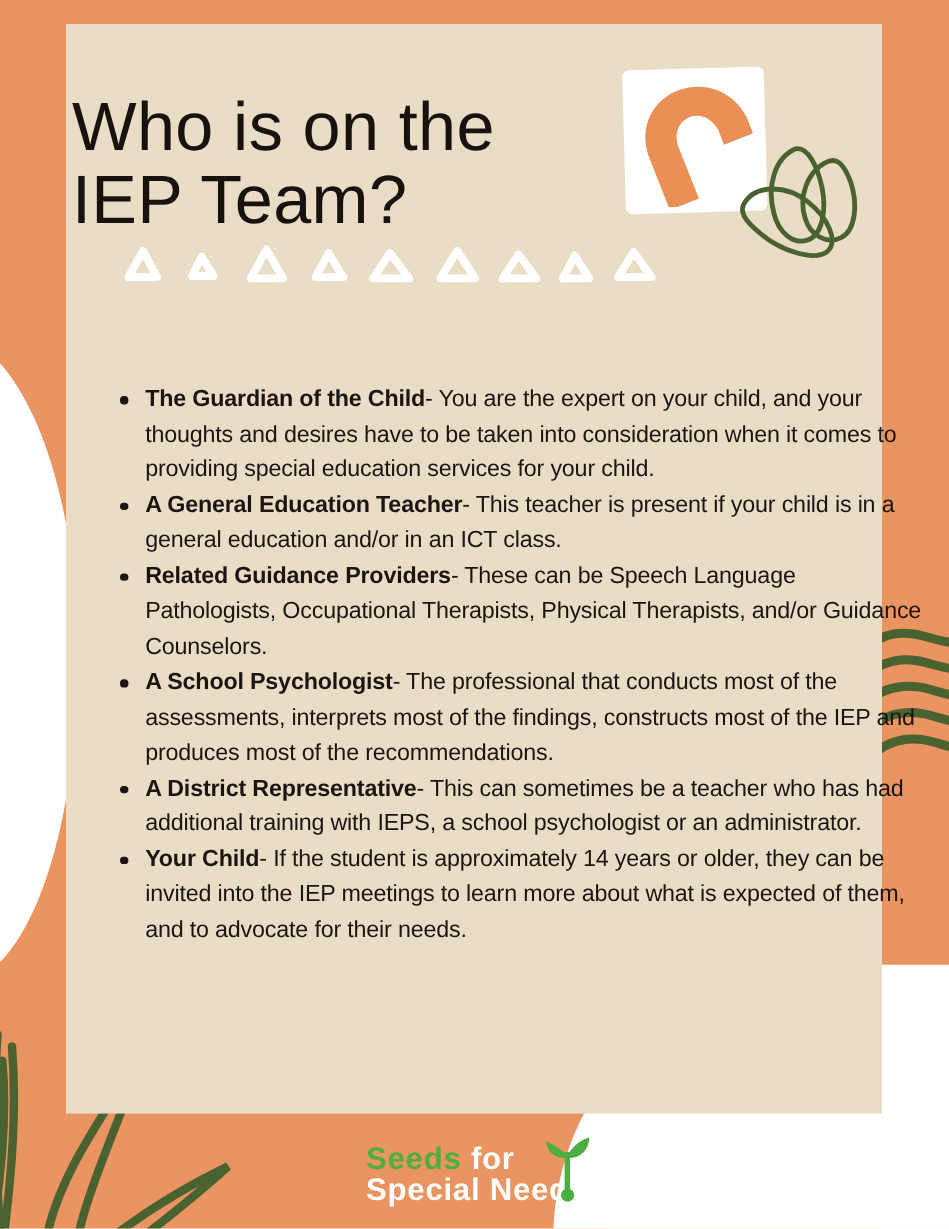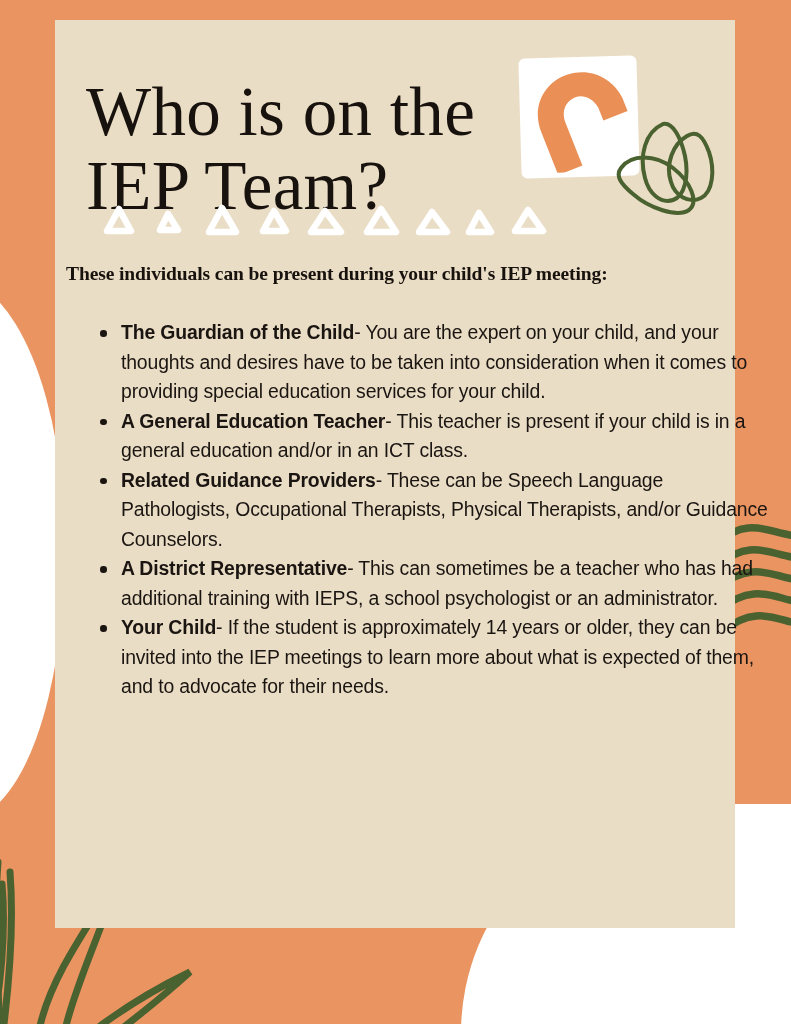--- a/index.html
+++ b/index.html
@@ -93,25 +93,25 @@
     left: 55px;
     top: 20px;
     width: 680px;
     height: 908px;
     background: #eaddc5;
   }
 
   
   .title {
     position: absolute;
-    left: 31px;
+    left: 5px;
     top: 56px;
     width: 470px;
-    font-family: Liberation Serif, serif;
-    font-size: 69px;
+    font-family: Liberation Sans, sans-serif;
+    font-size: 57px;
     line-height: 1.07;
     color: #18120e;
     letter-spacing: 0.3px;
   }
 
   
   .deco-square {
     position: absolute;
     left: 465px;
     top: 37px;
@@ -283,36 +283,48 @@
         <path d="M134 37 L147 13 L161 37 Z"></path>
         <path d="M188 36 L199 16 L211 36 Z"></path>
         <path d="M236 37 L250 16 L266 37 Z"></path>
         <path d="M292 37 L306 14 L321 37 Z"></path>
         <path d="M344 37 L357 17 L372 37 Z"></path>
         <path d="M394 37 L404 18 L416 37 Z"></path>
         <path d="M440 36 L453 15 L468 36 Z"></path>
       </g>
     </svg>
 
-    <div class="intro">These individuals can be present during your child's IEP meeting:</div>
 
     <ul class="people">
       <li>
         <b>The Guardian of the Child</b><span>- You are the expert on your child, and your thoughts and desires have to be taken into consideration when it comes to providing special education services for your child.</span>
       </li>
       <li>
         <b>A General Education Teacher</b><span>- This teacher is present if your child is in a general education and/or in an ICT class.</span>
       </li>
       <li>
         <b>Related Guidance Providers</b><span>- These can be Speech Language Pathologists, Occupational Therapists, Physical Therapists, and/or Guidance Counselors.</span>
       </li>
       <li>
+        <b>A School Psychologist</b><span>- The professional that conducts most of the assessments, interprets most of the findings, constructs most of the IEP and produces most of the recommendations.</span>
+      </li>
+      <li>
         <b>A District Representative</b><span>- This can sometimes be a teacher who has had additional training with IEPS, a school psychologist or an administrator.</span>
       </li>
       <li>
         <b>Your Child</b><span>- If the student is approximately 14 years or older, they can be invited into the IEP meetings to learn more about what is expected of them, and to advocate for their needs.</span>
       </li>
     </ul>
 
   </div>
 
+  <div class="logo">
+    <div class="logo-line1"><span class="logo-seeds">Seeds</span> <span class="logo-for">for</span></div>
+    <div class="logo-line2">Special Needs</div>
+    <svg class="sprout" viewBox="0 0 42 62">
+      <path d="M19 16 C 10 8, 4 6, 2 5 C 3 14, 9 19, 18 19 Z" fill="#4caf3f"></path>
+      <path d="M21 15 C 27 6, 34 3, 38 2 C 38 12, 31 19, 22 19 Z" fill="#4caf3f"></path>
+      <rect x="17.5" y="14" width="4.5" height="36" fill="#4caf3f"></rect>
+      <circle cx="20" cy="50" r="5.5" fill="#4caf3f"></circle>
+    </svg>
+  </div>
 
 </div>
 
 </body></html>

